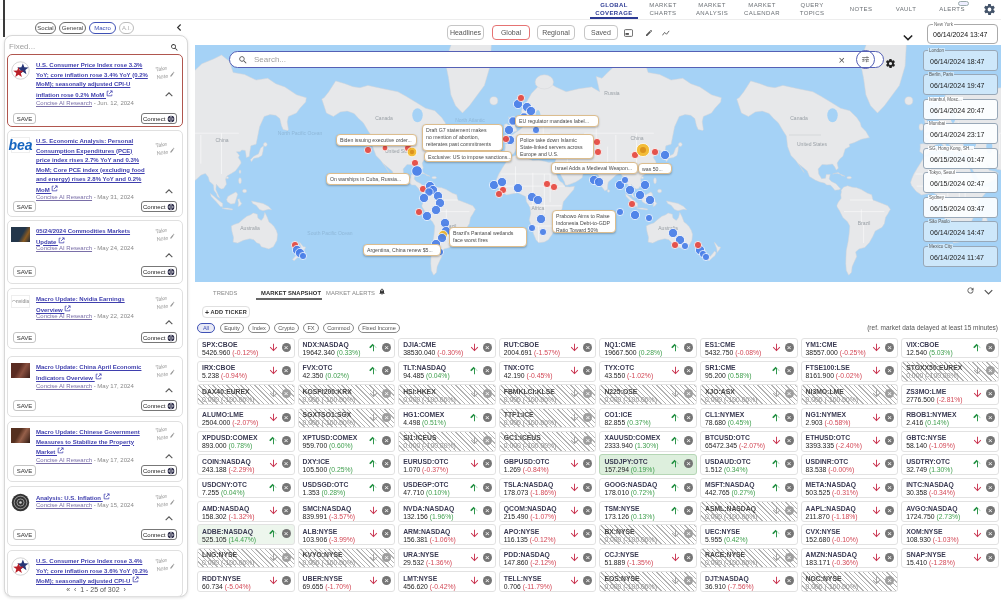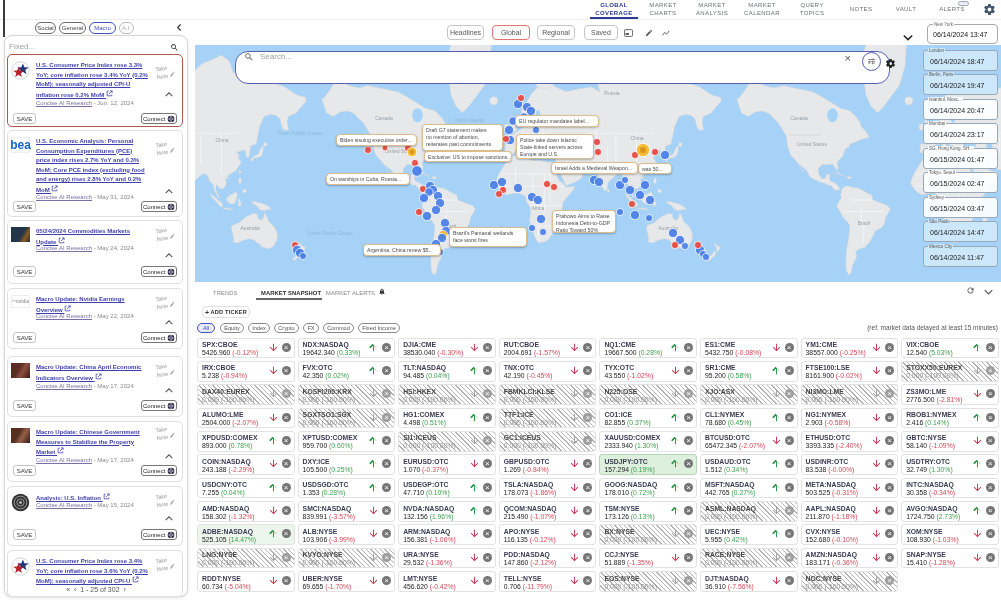--- a/index.html
+++ b/index.html
@@ -31,22 +31,22 @@
 .conn {position:absolute;right:0;width:36px;height:11px;border:1px solid #777;border-radius:3px;
  font-size:6px;color:#222;display:flex;align-items:center;justify-content:center}
 .pgn {position:absolute;left:0;bottom:3px;width:100%;text-align:center;font-size:7px;color:#555}
 
 #map {position:absolute;left:195px;top:45px;width:806px;height:237px;overflow:hidden}
 .tt {position:absolute;background:#fff;border:1.2px solid #dcbd8e;border-radius:4px;
  font-size:5.2px;color:#4a4a4a;line-height:7px;padding:1.5px 3px;overflow:hidden;
  box-shadow:0 1px 2px rgba(0,0,0,0.25);z-index:5}
 
 .tt.nw {white-space:nowrap}
-.srch {position:absolute;left:40px;top:6px;width:655px;height:33px;background:#fff;border:1.8px solid #5560b5;
- border-radius:13px;z-index:6;display:flex;align-items:flex-start}
+.srch {position:absolute;left:34px;top:6px;width:655px;height:17px;background:#fff;border:1.8px solid #5560b5;
+ border-radius:13px;z-index:6;display:flex;align-items:center}
 .tzb {position:absolute;left:728px;width:75px;height:21px;border-radius:3px;z-index:6;
  border:1px solid #98a8b8;}
 .tzb.day {background:#cde7fa}
 .tzb.night {background:rgba(253,254,255,0.92)}
 .tzl {position:absolute;left:4px;top:-3px;font-size:4.5px;color:#555;white-space:nowrap;max-width:64px;overflow:hidden;background:inherit;padding:0 1px}
 .tzv {position:absolute;left:6px;top:7px;font-size:7px;color:#1a1a1a}
 
 .stab {position:absolute;font-size:5.8px;letter-spacing:0.1px;color:#888}
 .chip2 {position:absolute;top:323px;height:10px;border:1px solid #8a8a8a;border-radius:5.5px;
  font-size:5.6px;color:#555;display:flex;align-items:center;justify-content:center;background:#fff}
@@ -144,21 +144,21 @@
         <span class="save">SAVE</span>
         <span class="conn">Connect&nbsp;<svg width="8" height="8" viewBox="0 0 24 24">
             <circle cx="12" cy="12" r="10" fill="#1d1d3c"></circle>
             <path fill="none" stroke="#fff" stroke-width="1.6" d="M2 12h20M12 2a15 15 0 010 20M12 2a15 15 0 000 20"></path>
           </svg></span>
       </div>
     </div>
     <div class="card" style="top:94px;height:87px;border-color:#e0e0e0">
       <div class="clg">
         <div style="width:19px;height:16px;border:0.5px solid #eee;display:flex;align-items:center;justify-content:center">
-          <span style="font-size:12px;font-weight:bold;color:#1565c0;">bea</span>
+          <span style="font-size:14px;font-weight:bold;color:#1565c0;font-style:italic">bea</span>
         </div>
       </div>
       <div class="cti">U.S. Economic Analysis: Personal<br>Consumption Expenditures (PCE)<br>price index rises 2.7% YoY and 0.3%<br>MoM; Core PCE index (excluding food<br>and energy) rises 2.8% YoY and 0.2%<br>MoM <svg class="ext" width="7" height="7" viewBox="0 0 24 24">
           <path fill="none" stroke="#3f3fae" stroke-width="2.6" d="M9 4H4v16h16v-5M14 3h7v7M21 3L10 14"></path>
         </svg></div>
       <div class="tn" style="top:10px">Take<br>Note&nbsp;<svg width="6" height="6" viewBox="0 0 24 24">
           <path fill="#999" d="M3 17.3V21h3.7L17.8 9.9l-3.7-3.7zM20.7 7a1 1 0 000-1.4l-2.3-2.3a1 1 0 00-1.4 0l-1.8 1.8 3.7 3.7z"></path>
         </svg></div>
       <svg class="cv" style="top:58px" width="8" height="5" viewBox="0 0 12 7">
         <path fill="none" stroke="#555" stroke-width="1.6" d="M1 6l5-5 5 5"></path>

